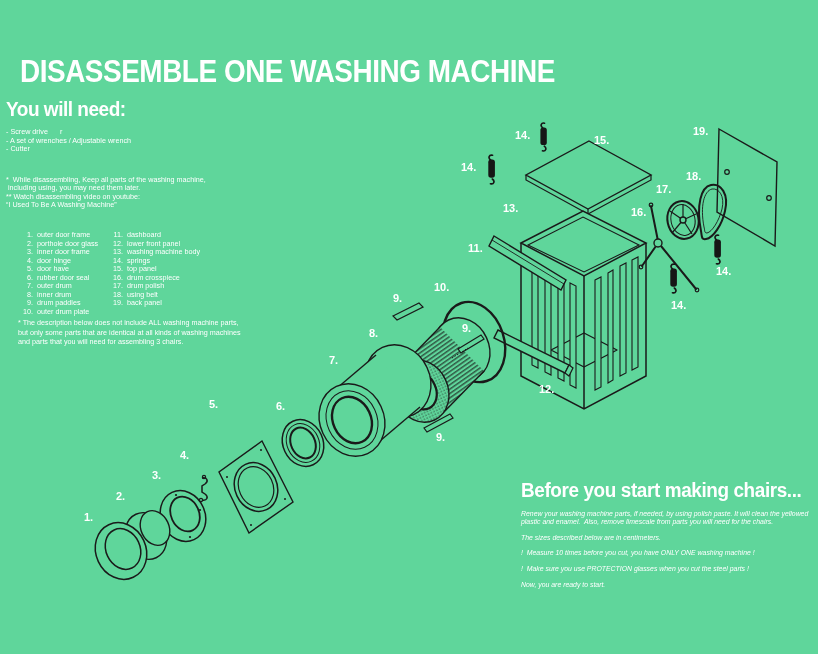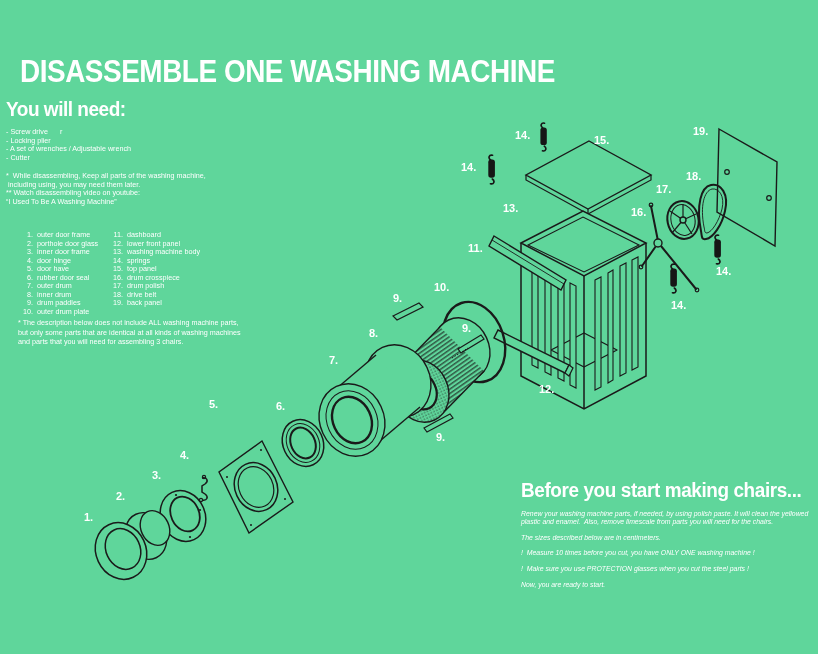--- a/index.html
+++ b/index.html
@@ -12,21 +12,21 @@
   
   .title{
     left:20px;top:54px;font-size:31px;font-weight:700;letter-spacing:-.5px;
     transform:scaleX(.9);transform-origin:left top;white-space:nowrap;
   }
   
   .need{left:6px;top:98px;width:300px;}
   .need h2{margin:0;font-size:20px;font-weight:700;letter-spacing:-.5px;transform:scaleX(.95);transform-origin:left top;}
   .tools{margin-top:7px;}
   .tline,.nline,.fline,.pname,.pnum{font-size:7.2px;line-height:8.5px;white-space:pre-wrap;}
-  .notes{margin-top:10px;}
+  .notes{margin-top:22px;}
   
   .parts{left:18px;top:231px;display:flex;}
   .pcol1{width:90px;}
   .pitem{display:flex;line-height:8.8px;}
   .pnum{width:15px;text-align:right;margin-right:4px;flex:none;}
   
   .footnote{left:18px;top:318px;}
   .fline{line-height:9.5px;}
   
   .before{left:521px;top:479px;width:296px;}
@@ -223,21 +223,20 @@
     </g>
   </svg>
 
   <div class="abs title">DISASSEMBLE ONE WASHING MACHINE</div>
 
   <div class="abs need">
     <h2>You will need:</h2>
     <div class="tools">
 
     <div class="tline">- Screw drive      r</div>
-        <div class="tline">- Locking plier</div>
         <div class="tline">- A set of wrenches / Adjustable wrench</div>
         <div class="tline">- Cutter</div>
       </div>
     <div class="notes">
 
     <div class="nline">*  While disassembling, Keep all parts of the washing machine,</div>
         <div class="nline"> including using, you may need them later.</div>
         <div class="nline">** Watch disassembling video on youtube:</div>
         <div class="nline">“I Used To Be A Washing Machine”</div>
       </div>
@@ -328,21 +327,21 @@
           <span class="pname">drum crosspiece</span>
         </div>
 
         <div class="pitem">
           <span class="pnum">17.</span>
           <span class="pname">drum polish</span>
         </div>
 
         <div class="pitem">
           <span class="pnum">18.</span>
-          <span class="pname">drive belt</span>
+          <span class="pname">using belt</span>
         </div>
 
         <div class="pitem">
           <span class="pnum">19.</span>
           <span class="pname">back panel</span>
         </div>
       </div>
   </div>
 
   <div class="abs footnote">

